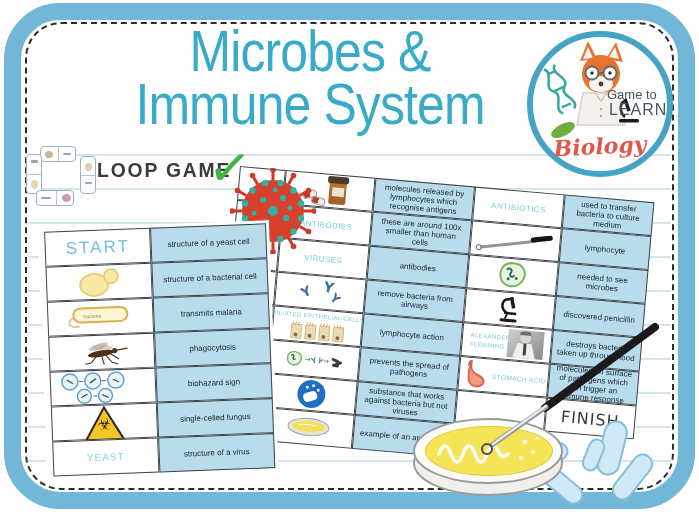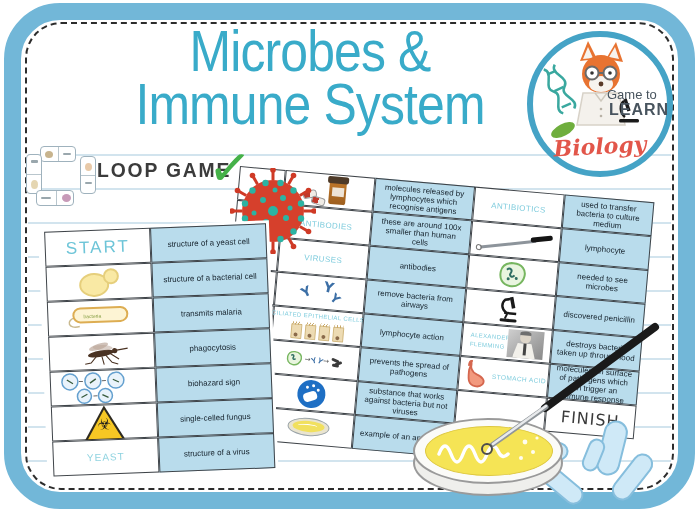--- a/index.html
+++ b/index.html
@@ -16,21 +16,21 @@
 
   
   .title{position:absolute;left:40px;top:24px;width:540px;text-align:center;color:#39abc9;
          font-size:58px;line-height:53px;letter-spacing:-1px;transform:scaleX(.86);
          transform-origin:50% 0;z-index:4;}
 
   
   .logo{position:absolute;left:527px;top:31px;width:146px;height:146px;background:#fff;
         border:6px solid #45a3c6;border-radius:50%;box-sizing:border-box;z-index:20;}
   .logo .t1{position:absolute;left:74px;top:50px;font-size:13px;color:#48545e;}
-  .logo .t2{position:absolute;left:76px;top:64px;font-size:16px;font-weight:bold;color:#48545e;letter-spacing:1px;}
+  .logo .t2{position:absolute;left:76px;top:64px;font-size:16px;font-weight:normal;color:#48545e;letter-spacing:1px;}
   .logo .t3{position:absolute;left:0;top:96px;width:134px;text-align:center;font-size:22px;color:#e2564a;
             font-family:"DejaVu Serif",serif;font-style:italic;font-weight:bold;transform:rotate(-3deg);}
   .logo svg{position:absolute;left:0;top:0;}
 
   
   .minicards{position:absolute;left:26px;top:146px;width:72px;height:64px;z-index:6;}
   .mc{position:absolute;background:#fff;border:1.5px solid #9fb2bd;border-radius:4px;box-sizing:border-box;}
   .mc .dot{position:absolute;border-radius:50%;}
   .loopgame{position:absolute;left:97px;top:158px;font-size:21px;color:#3b3b3b;letter-spacing:2px;
             font-weight:bold;transform:scaleX(.92);transform-origin:0 0;z-index:6;}

